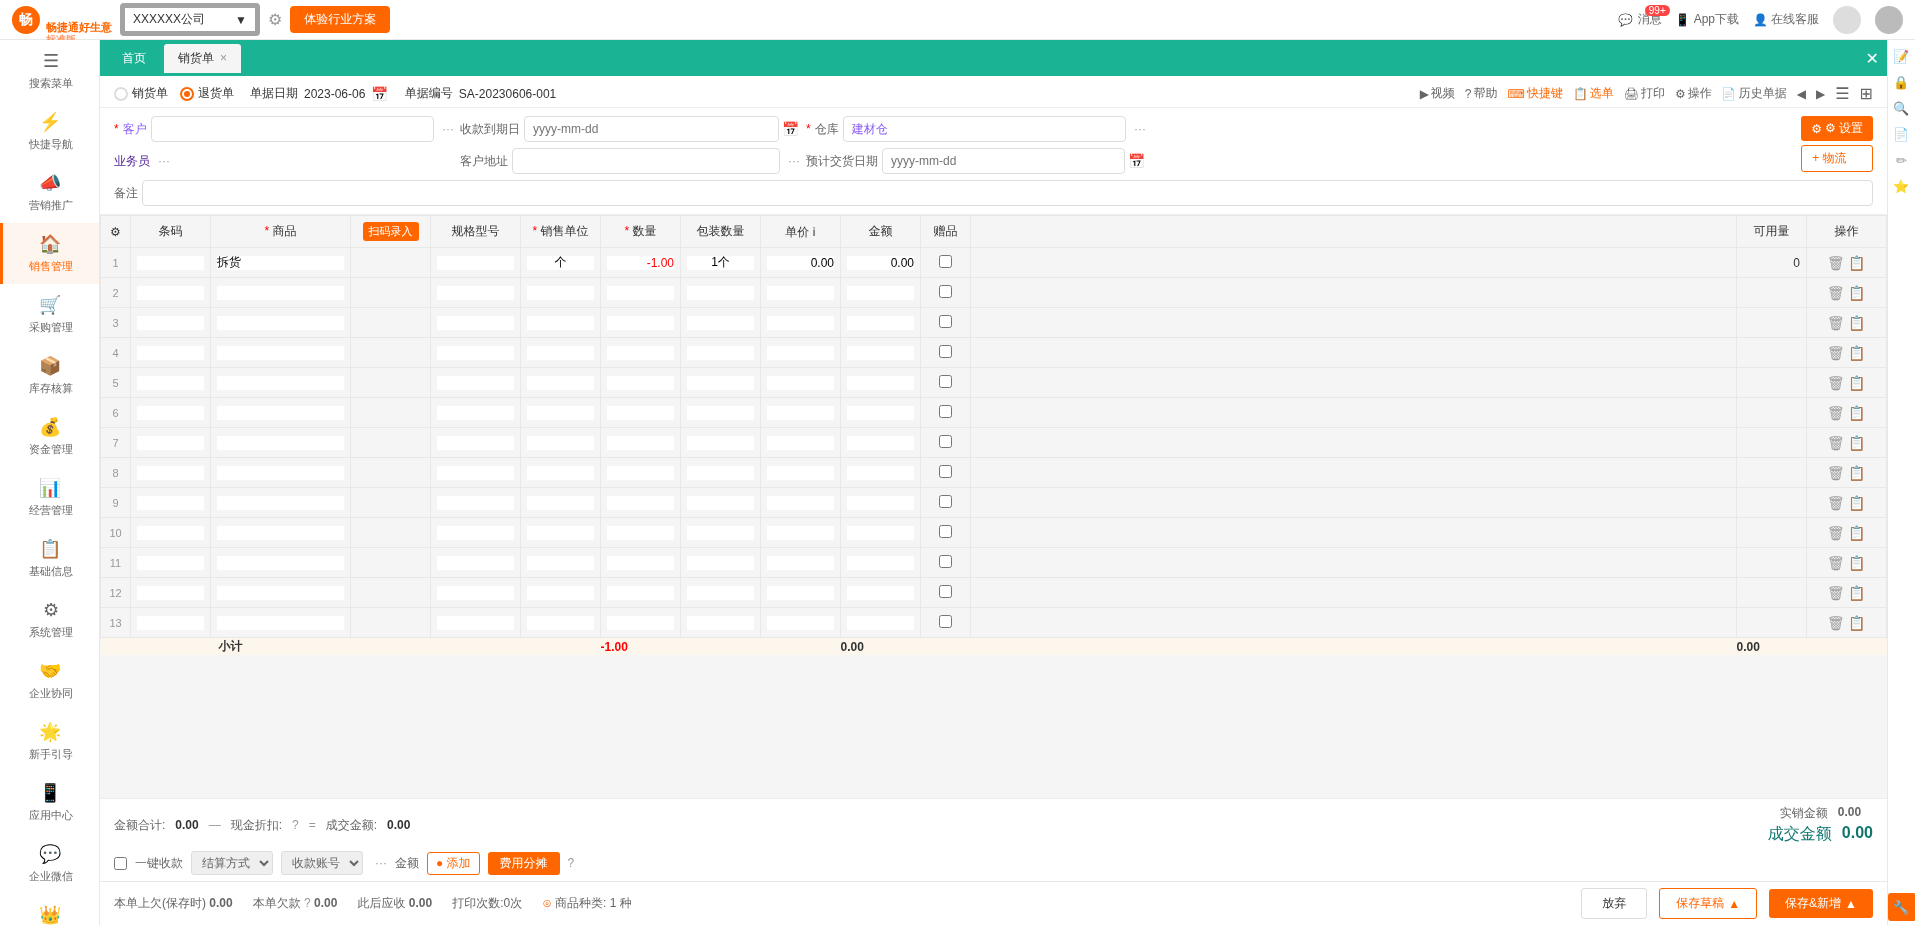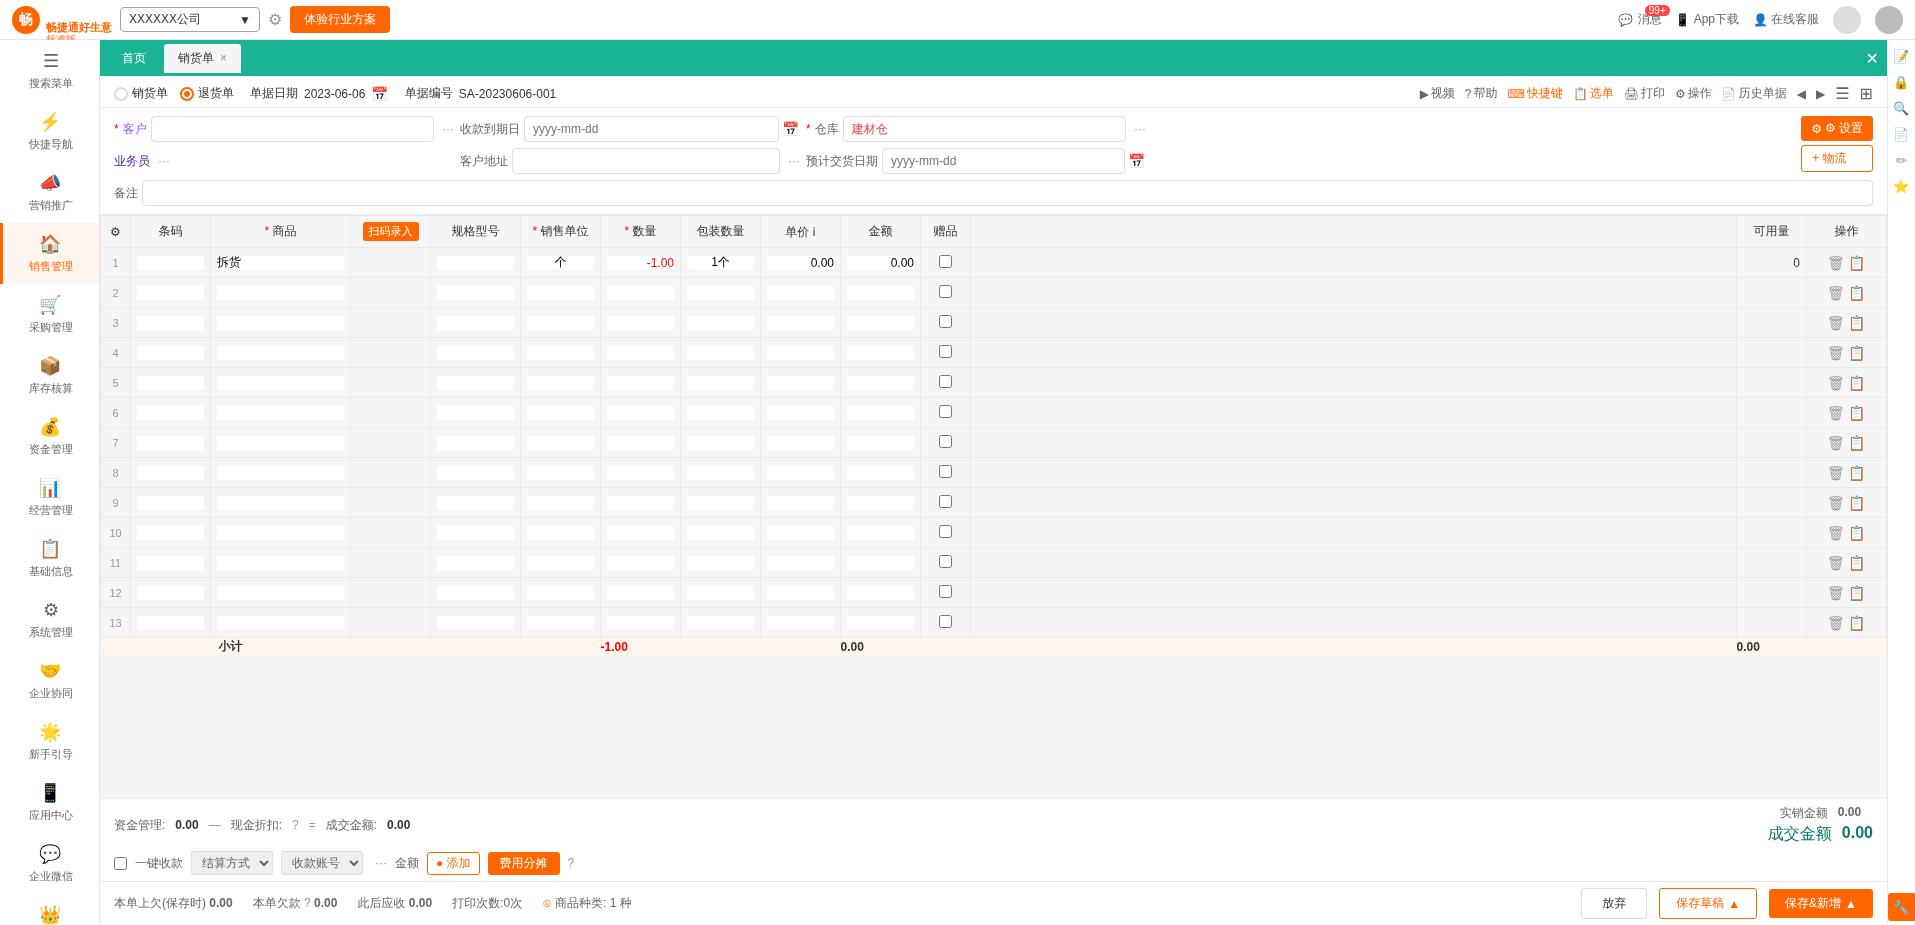--- a/index.html
+++ b/index.html
@@ -3,21 +3,21 @@
   <meta charset="utf-8">
   <style>
     * { margin: 0; padding: 0; box-sizing: border-box; }
     body { font-family: 'Microsoft YaHei', Arial, sans-serif; font-size: 12px; background: #f5f5f5; color: #333; width: 1915px; height: 925px; overflow: hidden; }
 
     
     .top-bar { height: 40px; background: #fff; display: flex; align-items: center; padding: 0 12px; border-bottom: 1px solid #e8e8e8; justify-content: space-between; }
     .top-bar-left { display: flex; align-items: center; gap: 8px; }
     .logo-area { display: flex; align-items: center; gap: 6px; color: #ff6600; font-weight: bold; font-size: 13px; }
     .logo-icon { width: 28px; height: 28px; background: #ff6600; border-radius: 50%; display: flex; align-items: center; justify-content: center; color: white; font-size: 14px; }
-    .company-select { display: flex; align-items: center; gap: 4px; border: 1px solid #a3a3a3; border-radius: 4px; padding: 3px 8px; cursor: pointer; min-width: 140px; justify-content: space-between; }
+    .company-select { display: flex; align-items: center; gap: 4px; border: 5px solid #a3a3a3; border-radius: 4px; padding: 3px 8px; cursor: pointer; min-width: 140px; justify-content: space-between; }
     .trial-btn { background: #ff6600; color: white; border: none; border-radius: 4px; padding: 5px 14px; cursor: pointer; font-size: 12px; }
     .gear-icon { color: #999; cursor: pointer; font-size: 16px; }
     .top-bar-right { display: flex; align-items: center; gap: 14px; font-size: 12px; color: #666; }
     .msg-badge { position: relative; display: flex; align-items: center; gap: 4px; cursor: pointer; }
     .badge { background: #ff4444; color: white; border-radius: 8px; padding: 0 4px; font-size: 10px; position: absolute; top: -6px; right: -8px; }
     .avatar { width: 28px; height: 28px; background: #ddd; border-radius: 50%; }
 
     
     .layout { display: flex; height: calc(925px - 40px); }
     .sidebar { width: 100px; background: #fff; border-right: 1px solid #e8e8e8; display: flex; flex-direction: column; overflow-y: auto; }
@@ -34,21 +34,21 @@
     .tab-item.home { color: white; }
     .tab-item.active { background: #f5f5f5; color: #333; display: flex; align-items: center; gap: 6px; }
     .tab-close { font-size: 12px; color: #999; cursor: pointer; }
     .radio-group { display: flex; align-items: center; gap: 12px; }
     .radio-label { display: flex; align-items: center; gap: 4px; cursor: pointer; }
     .radio-dot { width: 14px; height: 14px; border-radius: 50%; border: 2px solid #ddd; display: flex; align-items: center; justify-content: center; }
     .radio-dot.checked { border-color: #ff6600; }
     .radio-dot.checked::after { content: ''; width: 6px; height: 6px; background: #ff6600; border-radius: 50%; }
     .date-field { display: flex; align-items: center; gap: 6px; font-size: 12px; color: #333; }
     .doc-no { display: flex; align-items: center; gap: 6px; color: #333; }
-    .field-input { flex: 1; border: 1px solid #ddd; border-radius: 4px; padding: 4px 8px; min-width: 120px; color: #ef4444; font-size: 12px; height: 26px; }
+    .field-input { flex: 1; border: 1px solid #ddd; border-radius: 4px; padding: 4px 8px; min-width: 120px; color: #8b5cf6; font-size: 12px; height: 26px; }
     .field-dots { color: #999; cursor: pointer; margin-left: 4px; }
     .calendar-icon { color: #999; cursor: pointer; font-size: 14px; }
     .action-btn-orange { background: #ff6600; color: white; border: none; border-radius: 3px; padding: 4px 10px; cursor: pointer; font-size: 12px; display: flex; align-items: center; gap: 3px; white-space: nowrap; }
     .action-btn-white { background: white; color: #ff6600; border: 1px solid #ff6600; border-radius: 3px; padding: 4px 10px; cursor: pointer; font-size: 12px; display: flex; align-items: center; gap: 3px; white-space: nowrap; }
     table { width: 100%; border-collapse: collapse; font-size: 12px; }
     thead th { background: #f5f5f5; border: 1px solid #e8e8e8; padding: 6px 6px; text-align: center; white-space: nowrap; color: #333; font-weight: normal; position: sticky; top: 0; z-index: 2; }
     tbody td { border: 1px solid #e8e8e8; padding: 4px 6px; text-align: center; height: 30px; color: #333; }
     .row-num { color: #999; font-size: 11px; }
     .subtotal-row td { background: #fdf6ec; font-weight: bold; }
     .action-cell { display: flex; align-items: center; justify-content: center; gap: 4px; }
@@ -599,21 +599,21 @@
               <td></td>
               <td>0.00</td>
               <td></td>
             </tr>
           </tfoot>
         </table>
       </div>
 
       <div style="background:#fff;border-top:1px solid #eee;padding:6px 14px;">
         <div style="display:flex;align-items:center;gap:10px;margin-bottom:6px;">
-          <span style="color:#666;">资金管理:</span>
+          <span style="color:#666;">金额合计:</span>
           <span style="font-weight:bold;">0.00</span>
           <span style="color:#999;">—</span>
           <span style="color:#666;">现金折扣:</span>
           <span style="color:#999;cursor:pointer;">?</span>
           <span style="color:#999;">=</span>
           <span style="color:#666;">成交金额:</span>
           <span style="font-weight:bold;">0.00</span>
           <div style="margin-left:auto;display:flex;flex-direction:column;align-items:center;gap:2px;">
             <div style="font-size:12px;color:#666;display:flex;gap:10px;">
               <span>实销金额</span>

